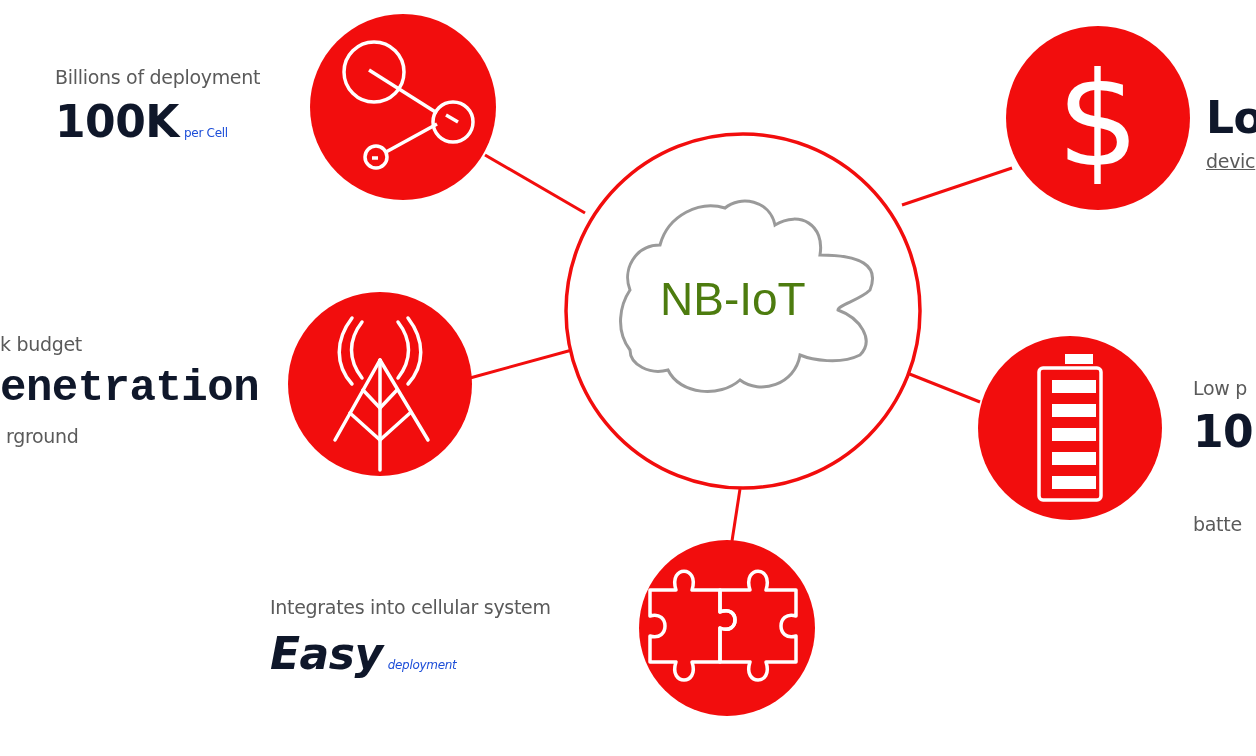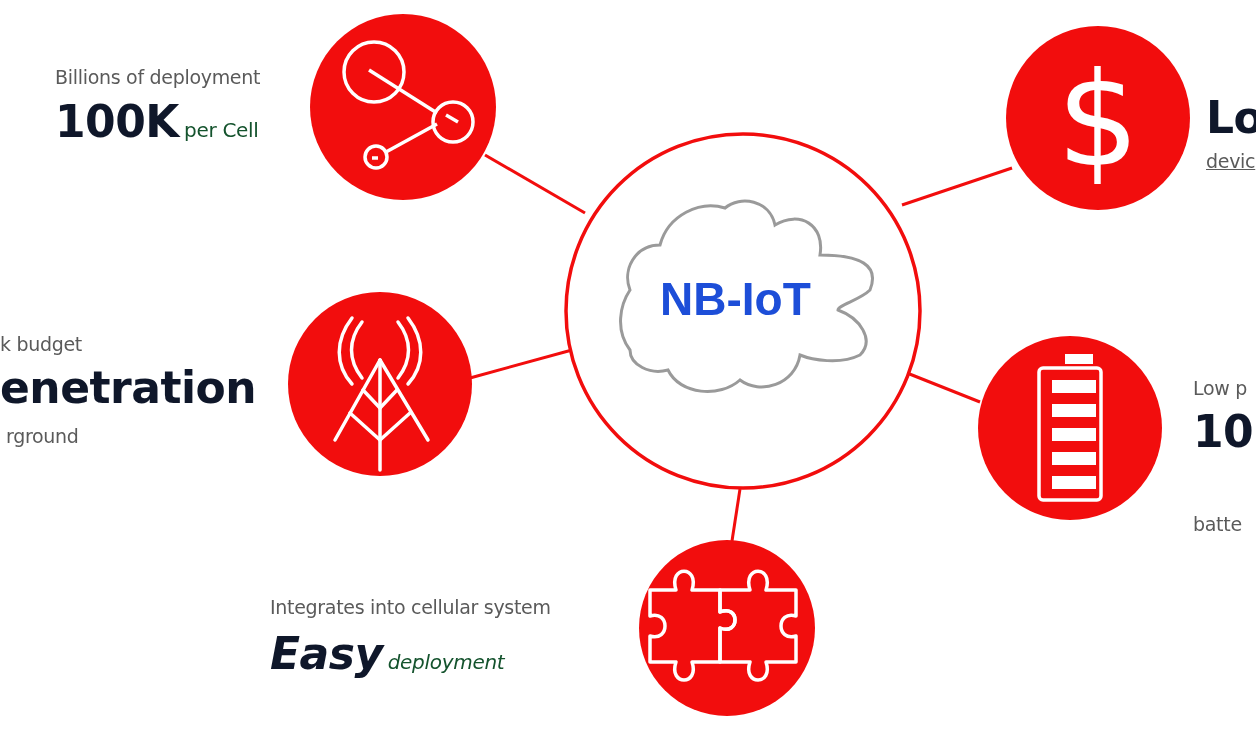--- a/index.html
+++ b/index.html
@@ -1,22 +1,22 @@
 <!DOCTYPE html>
 <html><head>
 <meta charset="utf-8">
 <style>
   html, body { margin:0; padding:0; background:#ffffff; }
   body { width:1256px; height:756px; position:relative; overflow:hidden; font-family:"DejaVu Sans", sans-serif; }
   svg.diagram { position:absolute; left:0; top:0; }
   .lbl { position:absolute; white-space:nowrap; color:#555; }
   .small { font-size:19px; color:#5a5a5a; letter-spacing:-0.3px; }
   .big { font-size:44px; font-weight:bold; color:#0f172a; letter-spacing:-0.5px; line-height:1; }
-  .inline-small { font-size:20px; color:#14532d; font-weight:normal; letter-spacing:-0.3px; }
-  .center-text { position:absolute; font-family:"Liberation Sans", sans-serif; font-weight:bold; font-size:46px; color:#1d4ed8; left:660px; top:272px; }
+  .inline-small { font-size:12px; color:#1d4ed8; font-weight:normal; letter-spacing:-0.3px; }
+  .center-text { position:absolute; font-family:"Liberation Sans", sans-serif; font-weight:normal; font-size:46px; color:#4d7c0f; left:660px; top:272px; }
 </style>
 </head>
 <body>
 
 <svg class="diagram" width="1256" height="756" viewBox="0 0 1256 756">
 
   <g stroke="#f20d0d" stroke-width="3" fill="none">
     <line x1="485" y1="155" x2="585" y2="213"></line>
     <line x1="470" y1="378" x2="572" y2="350"></line>
     <line x1="740" y1="489" x2="732" y2="541"></line>
@@ -82,21 +82,21 @@
 
 <div class="center-text">NB-IoT</div>
 
 <div class="lbl small" style="left:55px; top:66px;">Billions of deployment</div>
 <div class="lbl" style="left:55px; top:100px;">
   <span class="big">100K</span>
   <span class="inline-small">per Cell</span>
 </div>
 
 <div class="lbl small" style="left:0px; top:333px;">k budget</div>
-<div class="lbl big" style="left:0px; top:366px;">enetration</div>
+<div class="lbl big" style="left:0px; top:366px;font-family:Liberation Mono, monospace;">enetration</div>
 <div class="lbl small" style="left:6px; top:425px;">rground</div>
 
 <div class="lbl small" style="left:270px; top:596px;">Integrates into cellular system</div>
 <div class="lbl" style="left:270px; top:632px;font-style:italic;">
   <span class="big">Easy</span>
   <span class="inline-small">deployment</span>
 </div>
 
 <div class="lbl big" style="left:1206px; top:96px;">Lo</div>
 <div class="lbl small" style="left:1206px; top:150px;text-decoration:underline;">devic</div>

